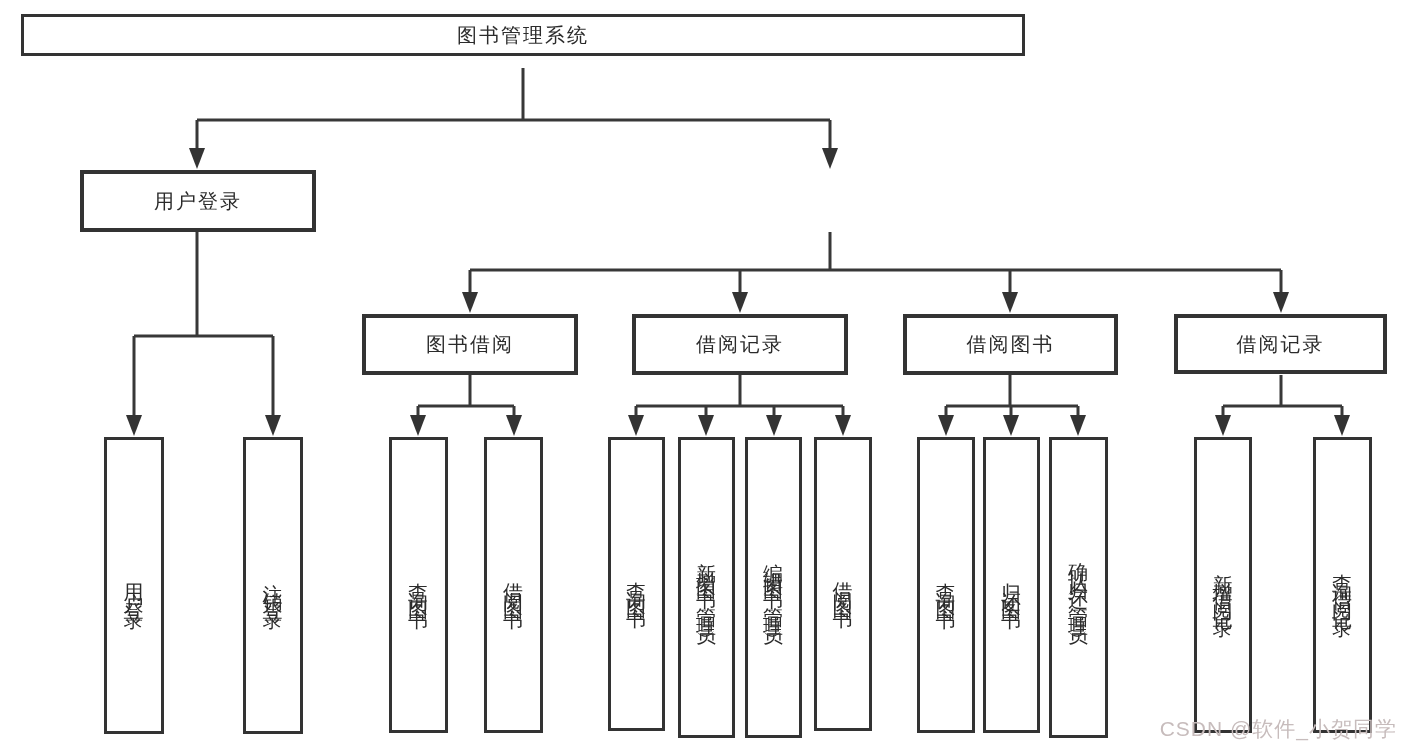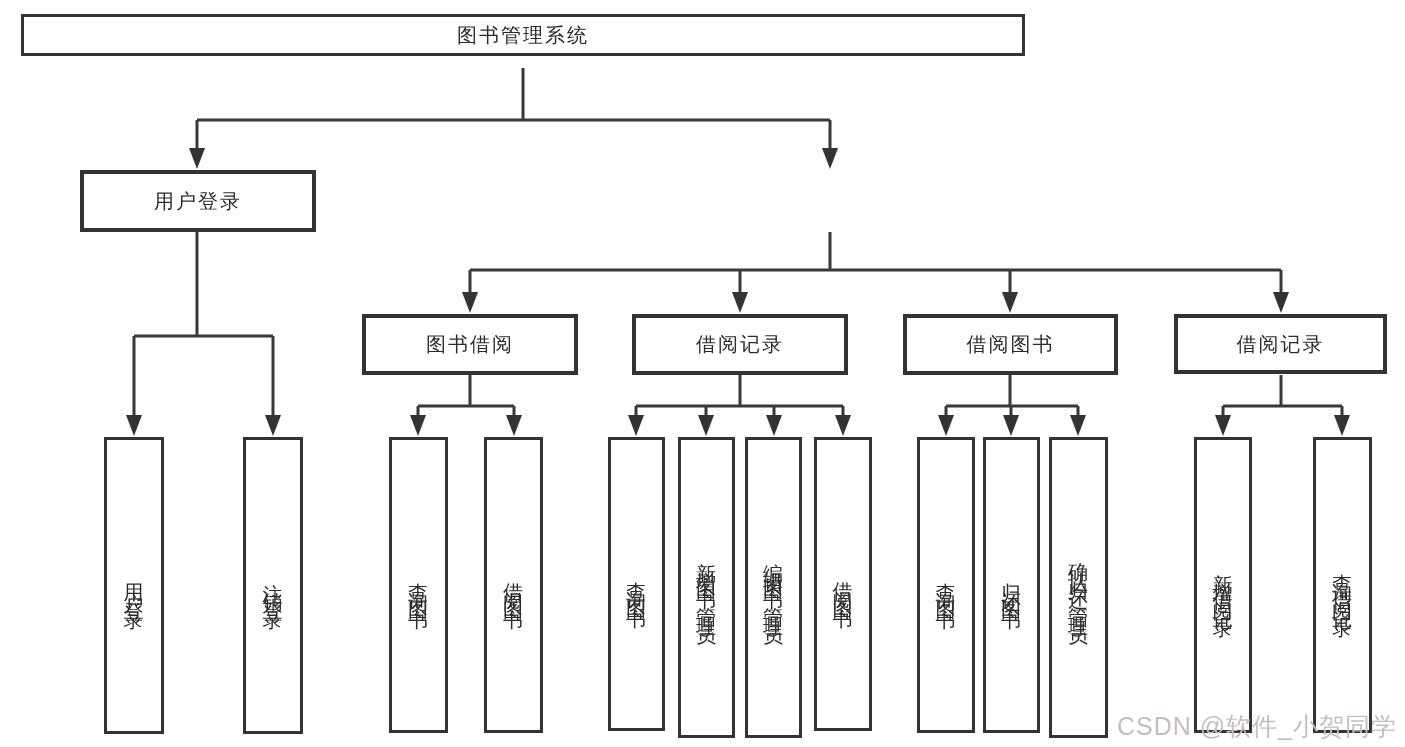--- a/index.html
+++ b/index.html
@@ -16,21 +16,21 @@
     color:#2b2b2b;z-index:2;box-sizing:border-box;
   }
   .hbox{font-size:20px;letter-spacing:2px;}
   .hbox.lv2,.hbox.lv3{border-width:4px;}
   .vbox span{
     writing-mode:vertical-lr;text-orientation:mixed;
     font-size:20px;letter-spacing:9px;line-height:1;
   }
   #watermark{
     position:absolute;right:8px;bottom:4px;z-index:3;
-    font-size:25px;color:#c7bcbc;letter-spacing:1px;
+    font-size:21px;color:#c7bcbc;letter-spacing:1px;
   }
 </style>
 </head>
 <body>
 
 <div id="stage">
 
   <svg id="connector-layer" width="1405" height="747" viewBox="0 0 1405 747">
       <path d="M523,68 V120 M197,120 H830 M197,120 V153 M830,120 V153"></path>
       <polygon points="189,148 205,148 197,169"></polygon>

